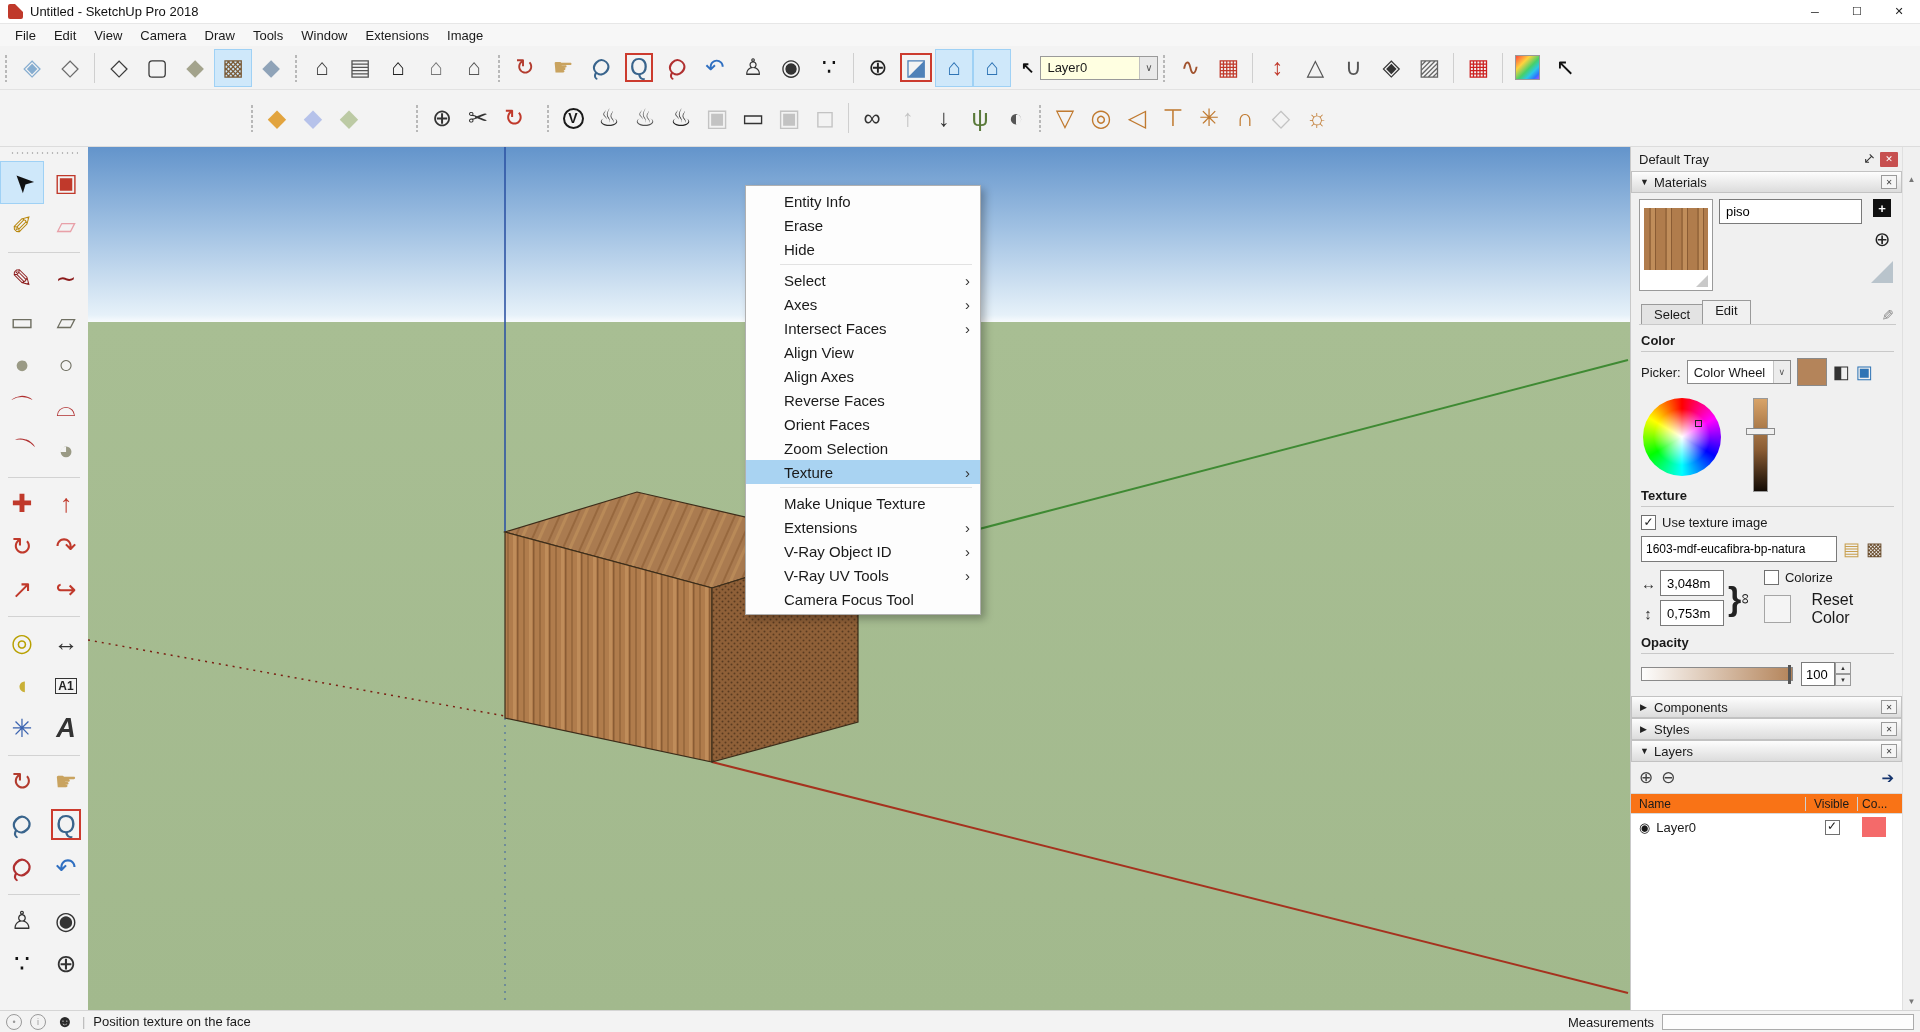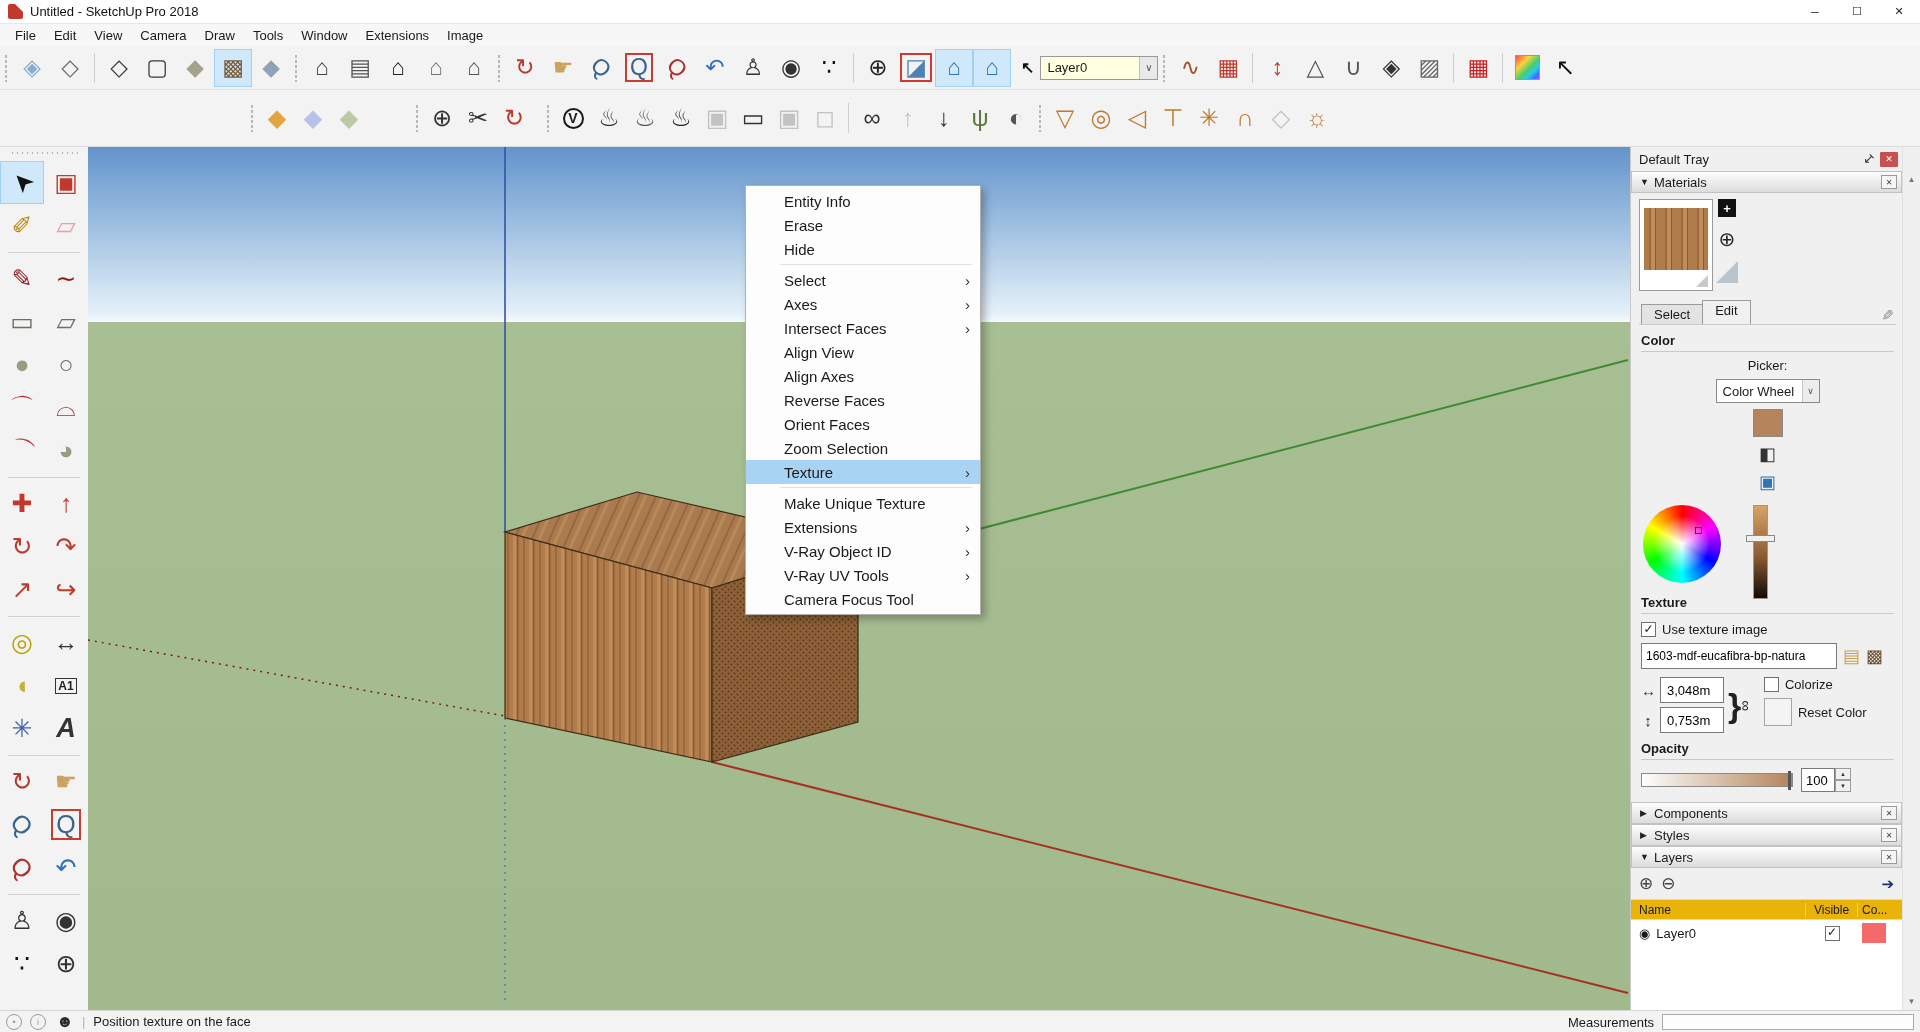--- a/index.html
+++ b/index.html
@@ -87,21 +87,21 @@
   .sec-pane { width:18px; height:18px; background:#111; color:#fff; font-size:13px; font-weight:bold; display:flex; align-items:center; justify-content:center; }
   .create-mat { font-size:20px; color:#222; }
   .default-tri { width:0; height:0; border-left:22px solid transparent; border-bottom:22px solid #b9c4cc; }
 
   .tabs-row { display:flex; align-items:flex-end; margin-top:10px; padding:0 2px; height:24px; border-bottom:1px solid #c9c9c9; }
   .tab { font-size:13px; padding:2px 12px 3px; border:1px solid #9a9a9a; border-bottom:none; background:#e3e3e3; height:20px; }
   .tab.active { background:#f0f0f0; height:24px; position:relative; z-index:2; margin-left:-1px; }
   .eyedropper { margin-left:auto; font-size:15px; color:#8a8a8a; transform:rotate(90deg); }
 
   .group-label { font-weight:bold; font-size:13px; border-bottom:1px solid #c9c9c9; padding:6px 0 3px; margin:2px 2px 6px; }
-  .picker-row { display:flex; align-items:center; gap:6px; padding:0 2px;flex-direction:column; }
+  .picker-row { display:flex; align-items:center; gap:6px; padding:0 2px; }
   .picker-row .lbl { font-size:13px; }
   .combo { width:104px; height:24px; border:1px solid #8a8a8a; background:#fff; display:flex; align-items:center; font-size:13px; padding-left:6px; }
   .combo .chev { margin-left:auto; width:17px; height:22px; background:#ececec; border-left:1px solid #c5c5c5; display:flex; align-items:center; justify-content:center; font-size:9px; color:#555; }
   .cur-swatch { width:30px; height:28px; border:1px solid #8a8a8a; }
   .mini-icon { font-size:18px; }
 
   .wheel-row { display:flex; margin:12px 0 6px; padding-left:4px; }
   .wheel { width:78px; height:78px; border-radius:50%;
       background:radial-gradient(closest-side,#ffffff, rgba(255,255,255,0) 72%),
       conic-gradient(#ff0000,#ff00ff,#0000ff,#00ffff,#00ff00,#ffff00,#ff0000); position:relative; }
@@ -118,36 +118,36 @@
   .file-row input { width:196px; height:26px; border:1px solid #7a7a7a; font-size:12px; padding:0 4px; font-family:inherit; }
   .dims { display:flex; padding:0 2px; }
   .dims-left { display:flex; flex-direction:column; gap:4px; }
   .dim-row { display:flex; align-items:center; gap:5px; }
   .dim-row .axis { font-size:15px; color:#333; width:14px; text-align:center; }
   .dim-row input { width:64px; height:26px; border:1px solid #7a7a7a; font-size:13px; padding:0 6px; font-family:inherit; }
   .chain-wrap { display:flex; align-items:center; margin:0 4px; }
   .brace { font-size:34px; font-weight:bold; color:#222; }
   .chain { font-size:15px; color:#222; transform:rotate(90deg); }
   .dims-right { display:flex; flex-direction:column; gap:6px; margin-left:8px; }
-  .reset-row { display:flex; align-items:center; gap:6px; font-size:13px; }
+  .reset-row { display:flex; align-items:center; gap:20px; font-size:16px; }
   .reset-swatch { width:28px; height:28px; border:1px solid #a5a5a5; background:#f4f4f4; }
 
   .opacity-row { display:flex; align-items:center; gap:8px; padding:2px 2px 10px; }
   .op-track { width:152px; height:14px; border:1px solid #8a8a8a; background:linear-gradient(90deg,#fdfdfd,#b4845a); position:relative; }
   .op-handle { position:absolute; right:1px; top:-3px; width:3px; height:19px; background:#555; }
   .spin { display:flex; }
   .spin input { width:34px; height:24px; border:1px solid #7a7a7a; font-size:13px; padding:0 4px; font-family:inherit; }
   .spin-btns { display:flex; flex-direction:column; }
   .spin-btns span { width:16px; height:12px; border:1px solid #9a9a9a; background:#f0f0f0; font-size:6px; display:flex; align-items:center; justify-content:center; color:#333; }
 
   .layers-tools { display:flex; align-items:center; padding:5px 8px; gap:8px; }
   .layers-tools .circle-btn { font-size:17px; color:#444; }
   .layers-tools .detail { margin-left:auto; font-size:15px; color:#16356e; }
   .layers-table { font-size:12px; }
-  .lt-head { display:flex; height:21px; align-items:center; background:#eab308; border-top:1px solid #d9d9d9; border-bottom:1px solid #d9d9d9; }
+  .lt-head { display:flex; height:21px; align-items:center; background:#f97316; border-top:1px solid #d9d9d9; border-bottom:1px solid #d9d9d9; }
   .lt-head .c1 { flex:1; padding-left:8px; border-right:1px solid #d0d0d0; }
   .lt-head .c2 { width:52px; text-align:center; border-right:1px solid #d0d0d0; }
   .lt-head .c3 { width:44px; padding-left:4px; }
   .layer-row { display:flex; align-items:center; height:26px; background:#fff; }
   .layer-row .c1 { flex:1; padding-left:8px; display:flex; align-items:center; gap:6px; font-size:13px; }
   .layer-row .radio { font-size:13px; }
   .layer-row .c2 { width:52px; display:flex; justify-content:center; }
   .layer-row .c3 { width:44px; display:flex; padding-left:4px; }
   .layer-color { width:24px; height:20px; }
   .tray-fill { background:#fff; flex:1; }
@@ -683,20 +683,23 @@
         <span>Materials</span>
         <span class="section-x">✕</span>
       </div>
 
       <div class="mat-body">
         <div class="mat-top">
           <div class="thumb">
             <div class="wood"></div>
             <div class="corner"></div>
           </div>
+          <div class="mat-name">
+            <input value="piso" style="">
+          </div>
           <div class="mat-icons">
             <span class="sec-pane">+</span>
             <span class="create-mat">⊕</span>
             <span class="default-tri"></span>
           </div>
         </div>
 
         <div class="tabs-row">
           <div class="tab">Select</div>
           <div class="tab active">Edit</div>

